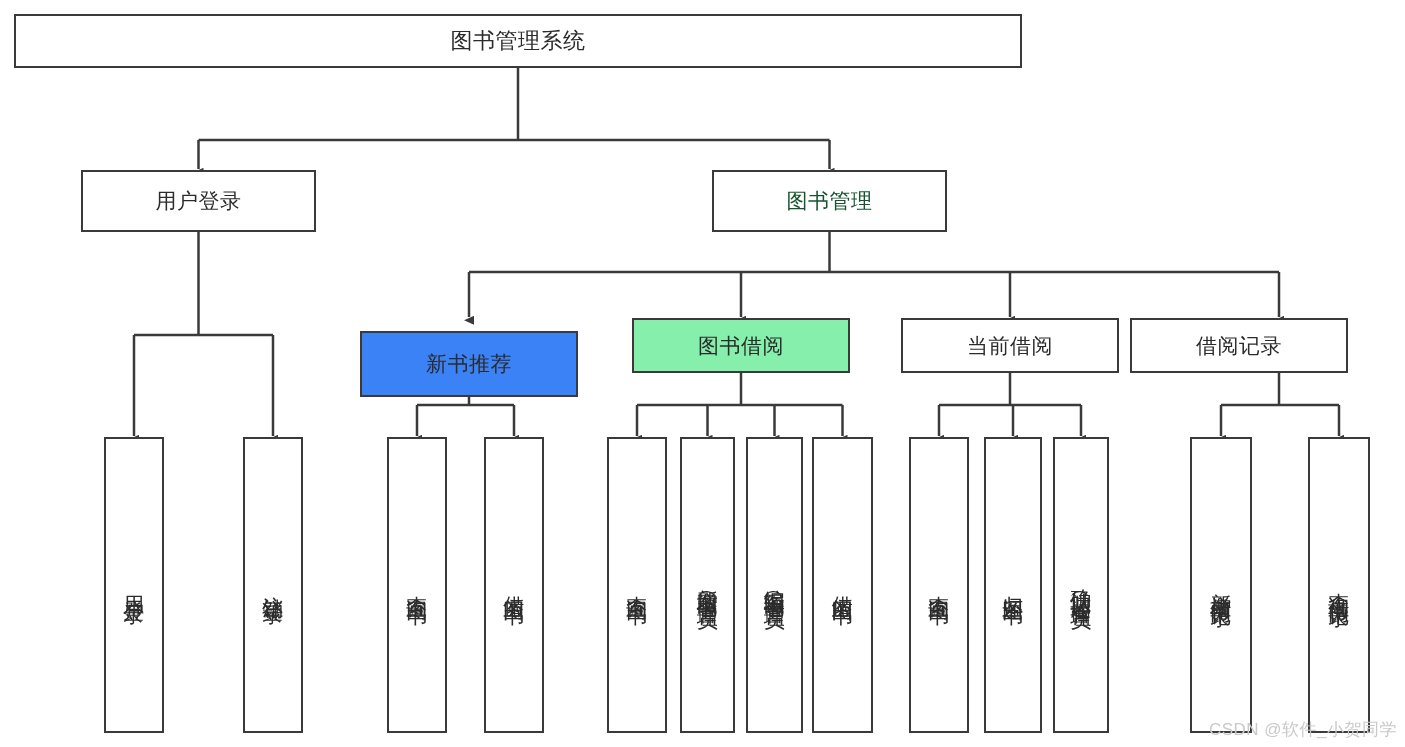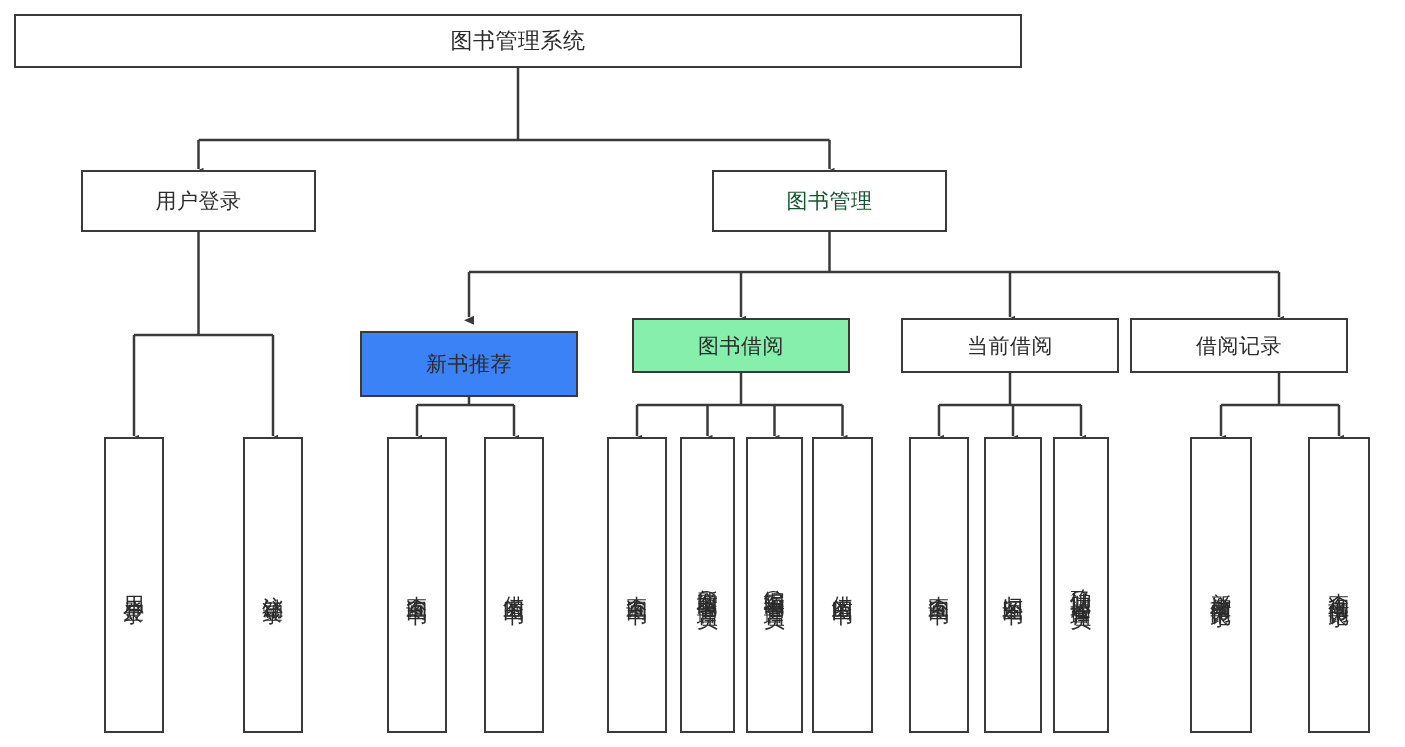--- a/index.html
+++ b/index.html
@@ -166,13 +166,14 @@
       <div class="node-box vertical" style="left: 1053px; top: 437px; width: 56px; height: 296px; border-color: rgb(58, 58, 58); background: rgb(255, 255, 255);">
         <span class="node-label" style="color: rgb(43, 43, 43);">确认归还（管理员）</span>
       </div>
       <div class="node-box vertical" style="left: 1190px; top: 437px; width: 62px; height: 296px; border-color: rgb(58, 58, 58); background: rgb(255, 255, 255);">
         <span class="node-label" style="color: rgb(43, 43, 43);">新增借阅记录</span>
       </div>
       <div class="node-box vertical" style="left: 1308px; top: 437px; width: 62px; height: 296px; border-color: rgb(58, 58, 58); background: rgb(255, 255, 255);">
         <span class="node-label" style="color: rgb(43, 43, 43);">查询借阅记录</span>
       </div>
     </div>
+  <div class="watermark">CSDN @软件_小贺同学</div>
 </div>
 
 </body></html>

